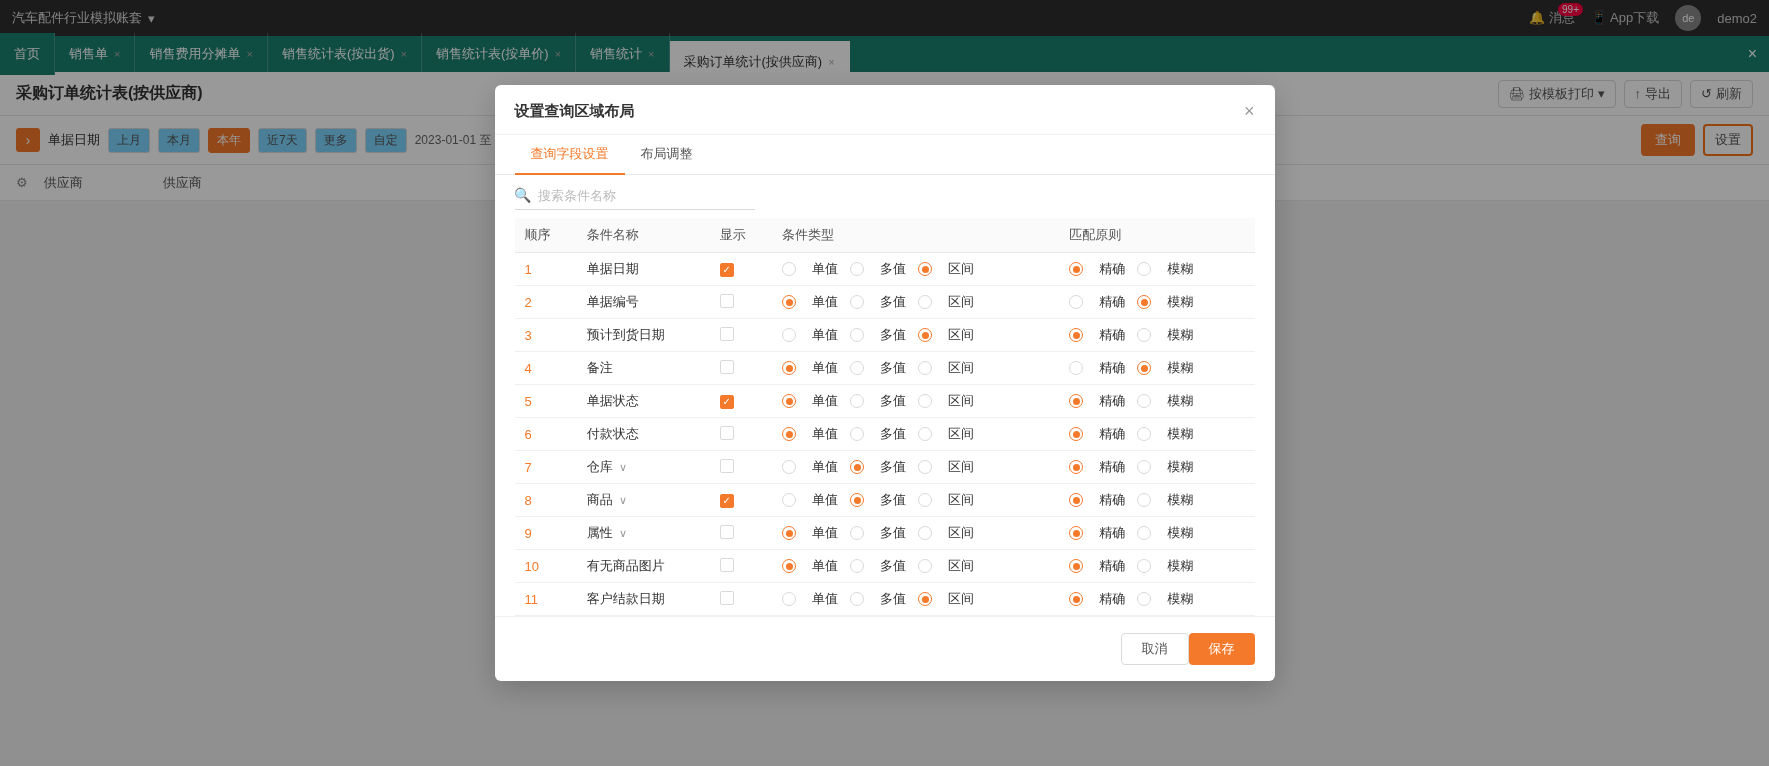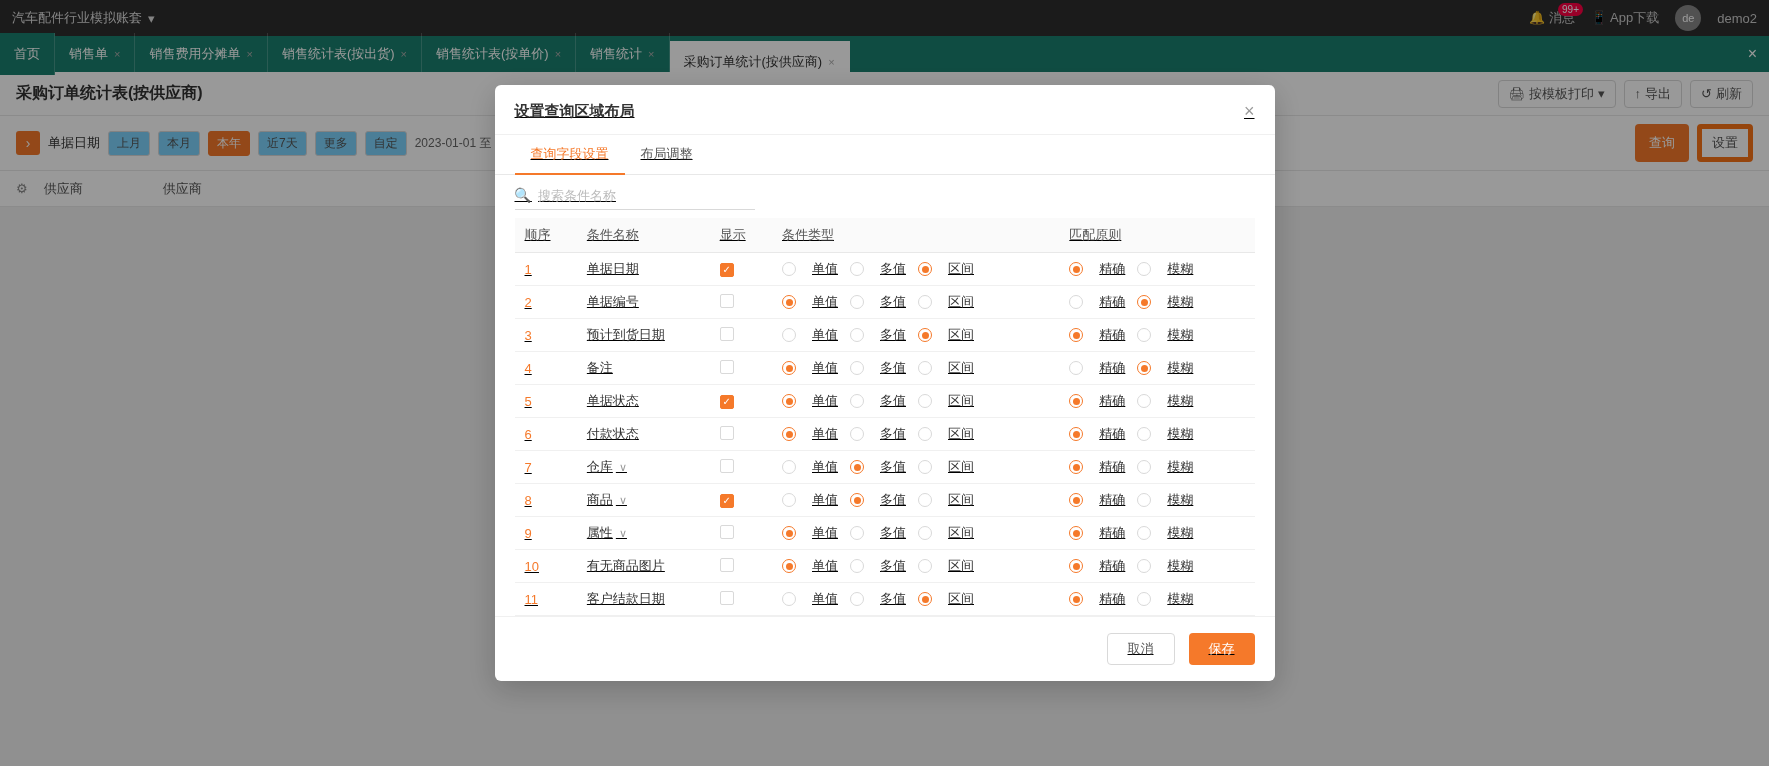--- a/index.html
+++ b/index.html
@@ -68,21 +68,21 @@
       align-items: center;
       gap: 8px;
     }
     .filter-btn { width: 24px; height: 24px; background: #f5792a; color: #fff; border: none; border-radius: 3px; cursor: pointer; font-size: 14px; display: flex; align-items: center; justify-content: center; }
     .filter-label { font-size: 13px; color: #333; }
     .filter-date-btn { padding: 3px 8px; border: 1px solid #d9d9d9; border-radius: 3px; background: #7dd3fc; cursor: pointer; font-size: 12px; color: #555; }
     .filter-date-btn.active { background: #f5792a; color: #fff; border-color: #f5792a; }
     .date-range { font-size: 12px; color: #666; }
     .filter-more { margin-left: auto; display: flex; gap: 8px; }
     .btn-query { background: #f5792a; color: #fff; border: none; border-radius: 4px; padding: 5px 14px; cursor: pointer; font-size: 13px; }
-    .btn-set { border: 5px solid #f97316; background: #fff; border-radius: 4px; padding: 5px 10px; cursor: pointer; font-size: 13px; color: #555; }
+    .btn-set { border: 2px solid #f97316; background: #fff; border-radius: 4px; padding: 5px 10px; cursor: pointer; font-size: 13px; color: #555; }
 
     
     .table-header {
       background: #fff;
       padding: 0 16px;
       border-bottom: 1px solid #e8e8e8;
       display: flex;
       align-items: center;
       height: 36px;
     }
@@ -91,21 +91,20 @@
 
     
     .overlay {
       position: fixed;
       top: 0; left: 0; right: 0; bottom: 0;
       background: rgba(0,0,0,0.4);
       z-index: 100;
       display: flex;
       align-items: center;
       justify-content: center;
-      text-decoration: underline;
     }
 
     
     .modal {
       background: #fff;
       border-radius: 6px;
       width: 780px;
       max-height: 660px;
       display: flex;
       flex-direction: column;
@@ -226,21 +225,21 @@
       width: 7px; height: 7px;
       border-radius: 50%;
       background: #f5792a;
     }
 
     
     .modal-footer {
       padding: 16px 20px;
       display: flex;
       justify-content: flex-end;
-      gap: 14px;
+      gap: 0;
       border-top: 1px solid #f0f0f0;
     }
     .btn-cancel { border: 1px solid #d9d9d9; background: #fff; border-radius: 4px; padding: 6px 20px; cursor: pointer; font-size: 13px; color: #555; }
     .btn-save { background: #f5792a; color: #fff; border: none; border-radius: 4px; padding: 6px 20px; cursor: pointer; font-size: 13px; }
 
     .expand-icon { color: #999; font-size: 11px; margin-left: 3px; }
   </style>
 </head>
 <body>
 

